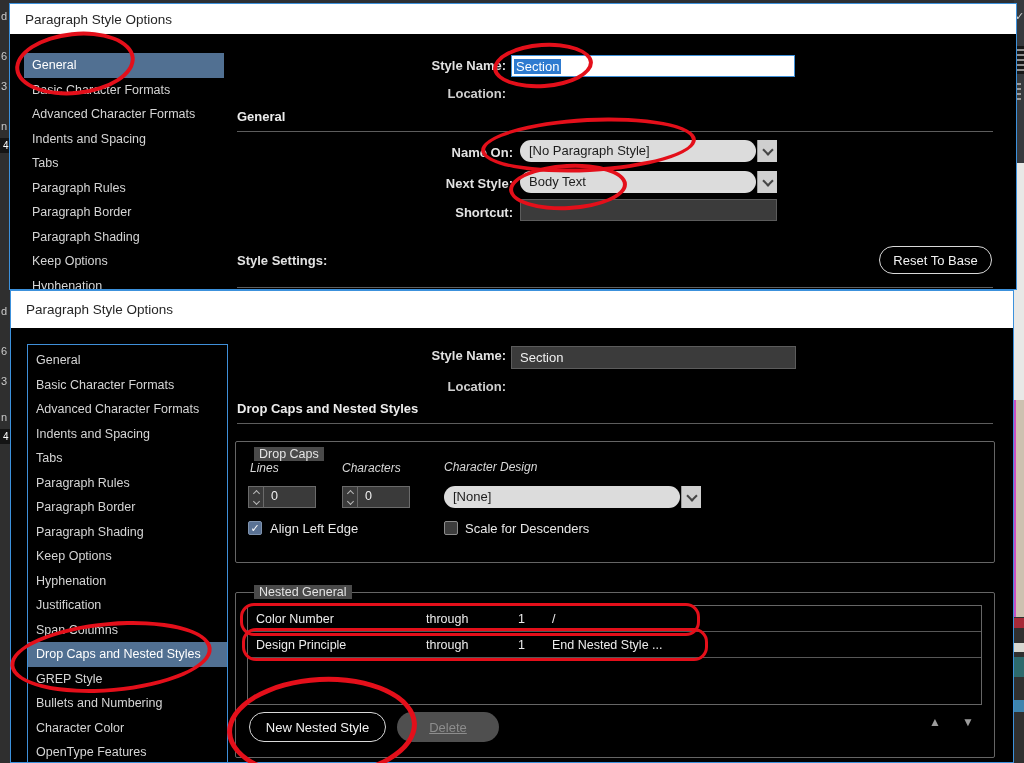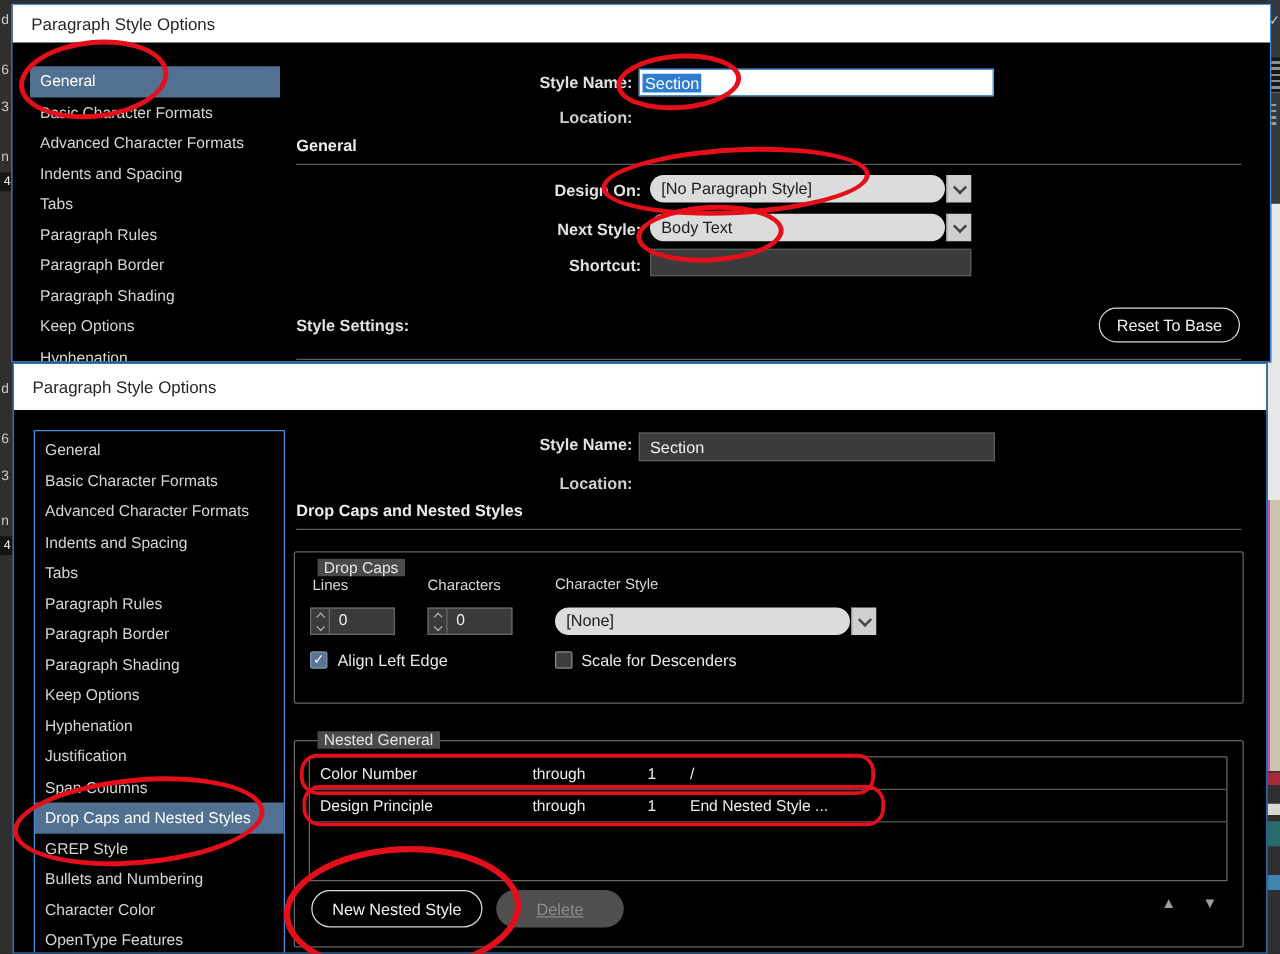--- a/index.html
+++ b/index.html
@@ -43,21 +43,21 @@
   .chev{display:inline-block;width:6px;height:6px;border-right:2px solid #454545;
         border-bottom:2px solid #454545;transform:rotate(45deg);margin-top:-3px;}
   .pill{position:absolute;border:1.5px solid #d9d9d9;border-radius:15px;background:transparent;
         color:#f2f2f2;font-size:13px;display:flex;align-items:center;justify-content:center;
         box-sizing:border-box;cursor:default;}
   .btn-disabled{position:absolute;background:#4f4f4f;border-radius:15px;color:#8d8d8d;font-size:13px;
         display:flex;align-items:center;justify-content:center;text-decoration:underline;}
   
   .group{position:absolute;border:1px solid #656565;border-radius:2px;}
   .group-label{position:absolute;background:#4a4a4a;padding:0 5px;color:#e4e4e4;font-size:12.5px;line-height:14px;}
-  .slabel{position:absolute;color:#d8d8d8;font-size:12px;line-height:14px;white-space:nowrap;}
+  .slabel{position:absolute;color:#d8d8d8;font-size:12px;line-height:14px;white-space:nowrap;font-style:italic;}
   .stepper{position:absolute;width:68px;height:22px;background:#3a3a3a;border:1px solid #6a6a6a;
            box-sizing:border-box;display:flex;}
   .spin{width:14px;border-right:1px solid #6a6a6a;display:flex;flex-direction:column;
         align-items:center;justify-content:center;gap:3px;}
   .sp{width:4px;height:4px;border-right:1.5px solid #b8b8b8;border-bottom:1.5px solid #b8b8b8;}
   .sp-up{transform:rotate(-135deg);}
   .sp-down{transform:rotate(45deg);}
   .stepval{padding-left:7px;color:#f0f0f0;font-size:12.5px;line-height:19px;}
   .cb{position:absolute;width:14px;height:14px;border-radius:2px;box-sizing:border-box;}
   .cb.checked{background:#5a7294;border:1px solid #7e92ad;}
@@ -128,21 +128,21 @@
 
     <div class="lbl lbl-r" style="left:336px;top:54px">Style Name:</div>
     <div class="input-white" style="left:501px;top:51px;width:284px;height:22px">
       <span class="seltext">Section</span>
     </div>
     <div class="lbl lbl-r" style="left:336px;top:82px;color:#cfcfcf">Location:</div>
 
     <div class="lbl heading" style="left:227px;top:105px">General</div>
     <div class="hline" style="left:227px;top:127px;width:756px"></div>
 
-    <div class="lbl lbl-r" style="left:343px;top:141px">Design On:</div>
+    <div class="lbl lbl-r" style="left:343px;top:141px">Name On:</div>
     <div class="combo" style="left:510px;top:136px;width:236px;height:22px">
       <span>[No Paragraph Style]</span>
     </div>
     <div class="combo-btn" style="left:747px;top:136px;width:20px;height:22px">
       <span class="chev"></span>
     </div>
 
     <div class="lbl lbl-r" style="left:343px;top:172px">Next Style:</div>
     <div class="combo" style="left:510px;top:167px;width:236px;height:22px">
       <span>Body Text</span>
@@ -196,21 +196,21 @@
     <div class="lbl lbl-r" style="left:335px;top:88px;color:#cfcfcf">Location:</div>
 
     <div class="lbl heading" style="left:226px;top:110px">Drop Caps and Nested Styles</div>
     <div class="hline" style="left:226px;top:132px;width:756px"></div>
 
     <div class="group" style="left:224px;top:150px;width:758px;height:120px"></div>
     <div class="group-label" style="left:243px;top:156px">Drop Caps</div>
 
     <div class="slabel" style="left:239px;top:170px">Lines</div>
     <div class="slabel" style="left:331px;top:170px">Characters</div>
-    <div class="slabel" style="left:433px;top:169px">Character Style</div>
+    <div class="slabel" style="left:433px;top:169px">Character Design</div>
 
     <div class="stepper" style="left:237px;top:195px">
       <span class="spin">
           <span class="sp sp-up"></span>
           <span class="sp sp-down"></span>
         </span>
       <span class="stepval">0</span>
     </div>
     <div class="stepper" style="left:331px;top:195px">
       <span class="spin">

